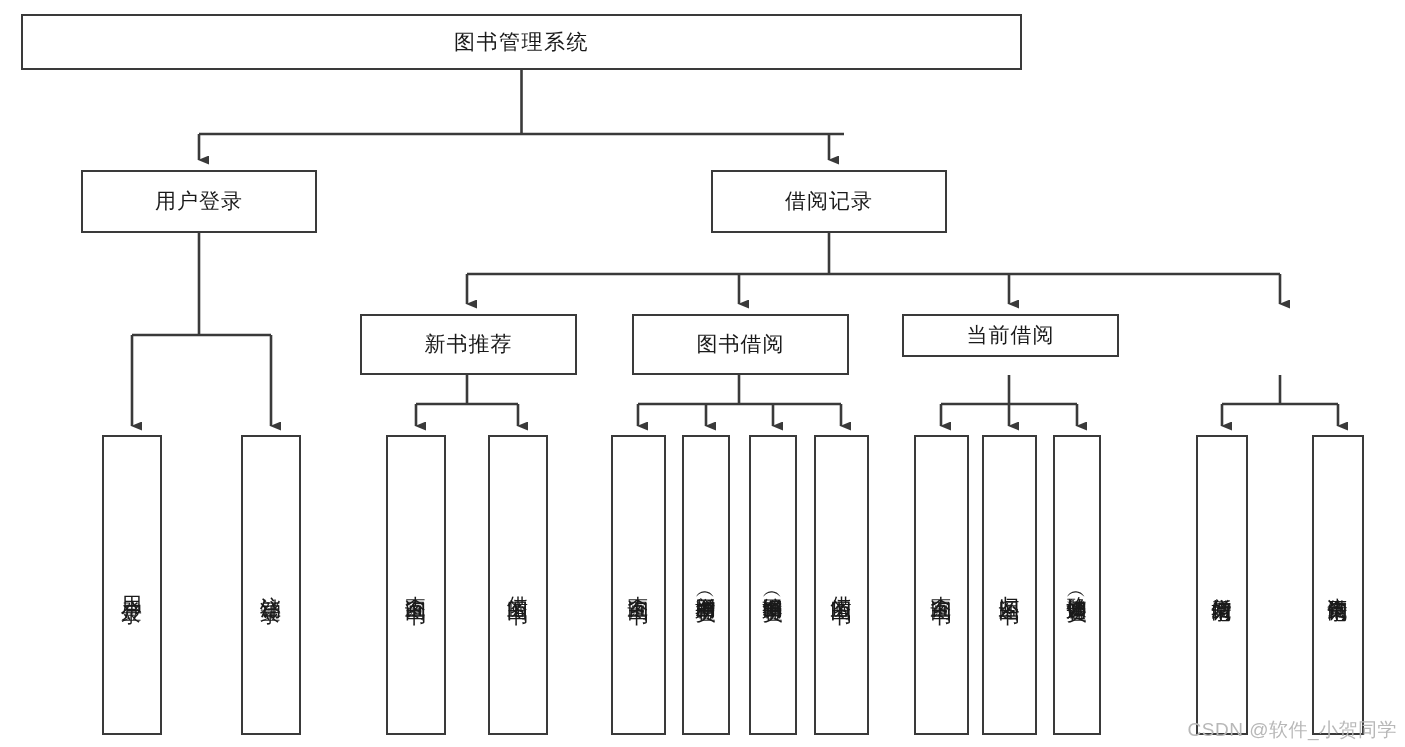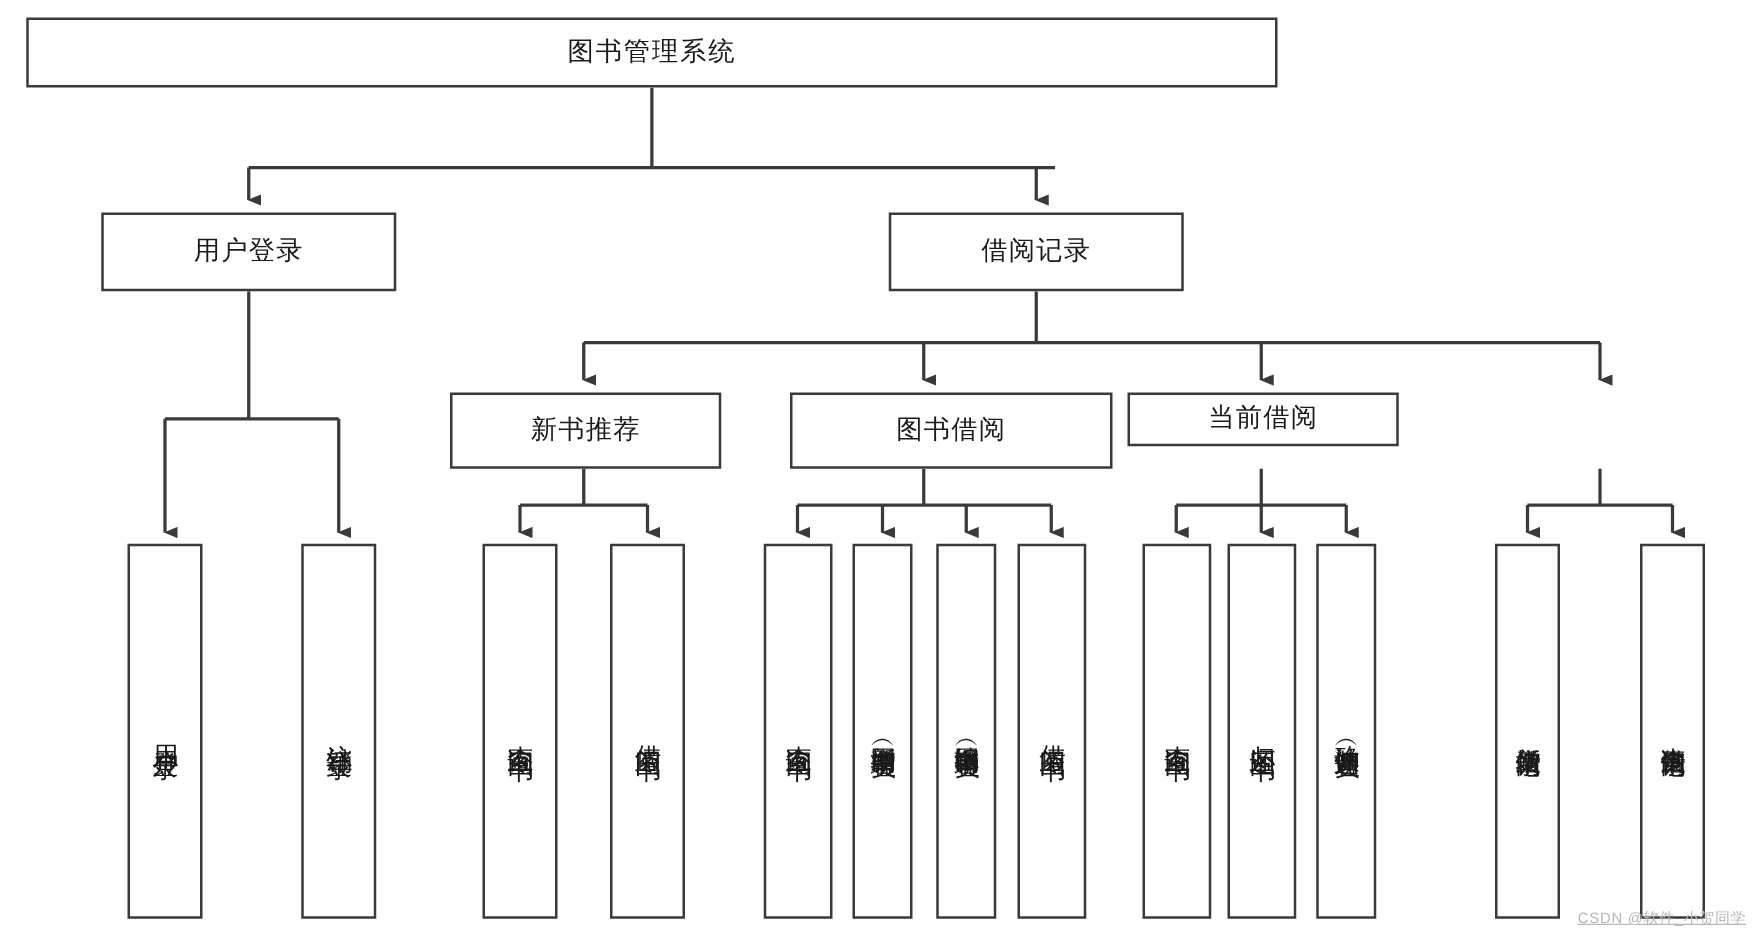--- a/index.html
+++ b/index.html
@@ -68,26 +68,25 @@
     max-height: 292px;
   }
   .node.vert.narrow .node-label {
     font-size: 20px;
     letter-spacing: 1px;
   }
   #watermark {
     position: absolute;
     right: 8px;
     bottom: 4px;
-    font-size: 12px;
+    font-size: 19px;
     color: #b8b8b8;
     letter-spacing: 0.5px;
     z-index: 5;
     white-space: nowrap;
-    text-decoration: underline;
   }
 </style>
 </head>
 <body>
 
 <div id="diagram-root">
 
   <svg id="edge-layer" viewBox="0 0 1405 747" width="1405" height="747">
     <defs>
       <marker id="arrowhead" markerWidth="9" markerHeight="11" refX="4.5" refY="10" orient="auto" markerUnits="userSpaceOnUse">
@@ -147,21 +146,21 @@
   <div class="node horiz" style="left:81px; top:170px; width:236px; height:63px;">
     <span class="node-label">用户登录</span>
   </div>
   <div class="node horiz" style="left:711px; top:170px; width:236px; height:63px;">
     <span class="node-label">借阅记录</span>
   </div>
 
   <div class="node horiz" style="left:360px; top:314px; width:217px; height:61px;">
     <span class="node-label">新书推荐</span>
   </div>
-  <div class="node horiz" style="left:632px; top:314px; width:258px; height:61px;">
+  <div class="node horiz" style="left:632px; top:314px; width:217px; height:61px;">
     <span class="node-label">图书借阅</span>
   </div>
   <div class="node horiz" style="left:902px; top:314px; width:217px; height:43px;">
     <span class="node-label">当前借阅</span>
   </div>
 
   <div class="node vert" style="left:102px; top:435px; width:60px; height:300px;">
     <span class="node-label">用户登录</span>
   </div>
   <div class="node vert" style="left:241px; top:435px; width:60px; height:300px;">

